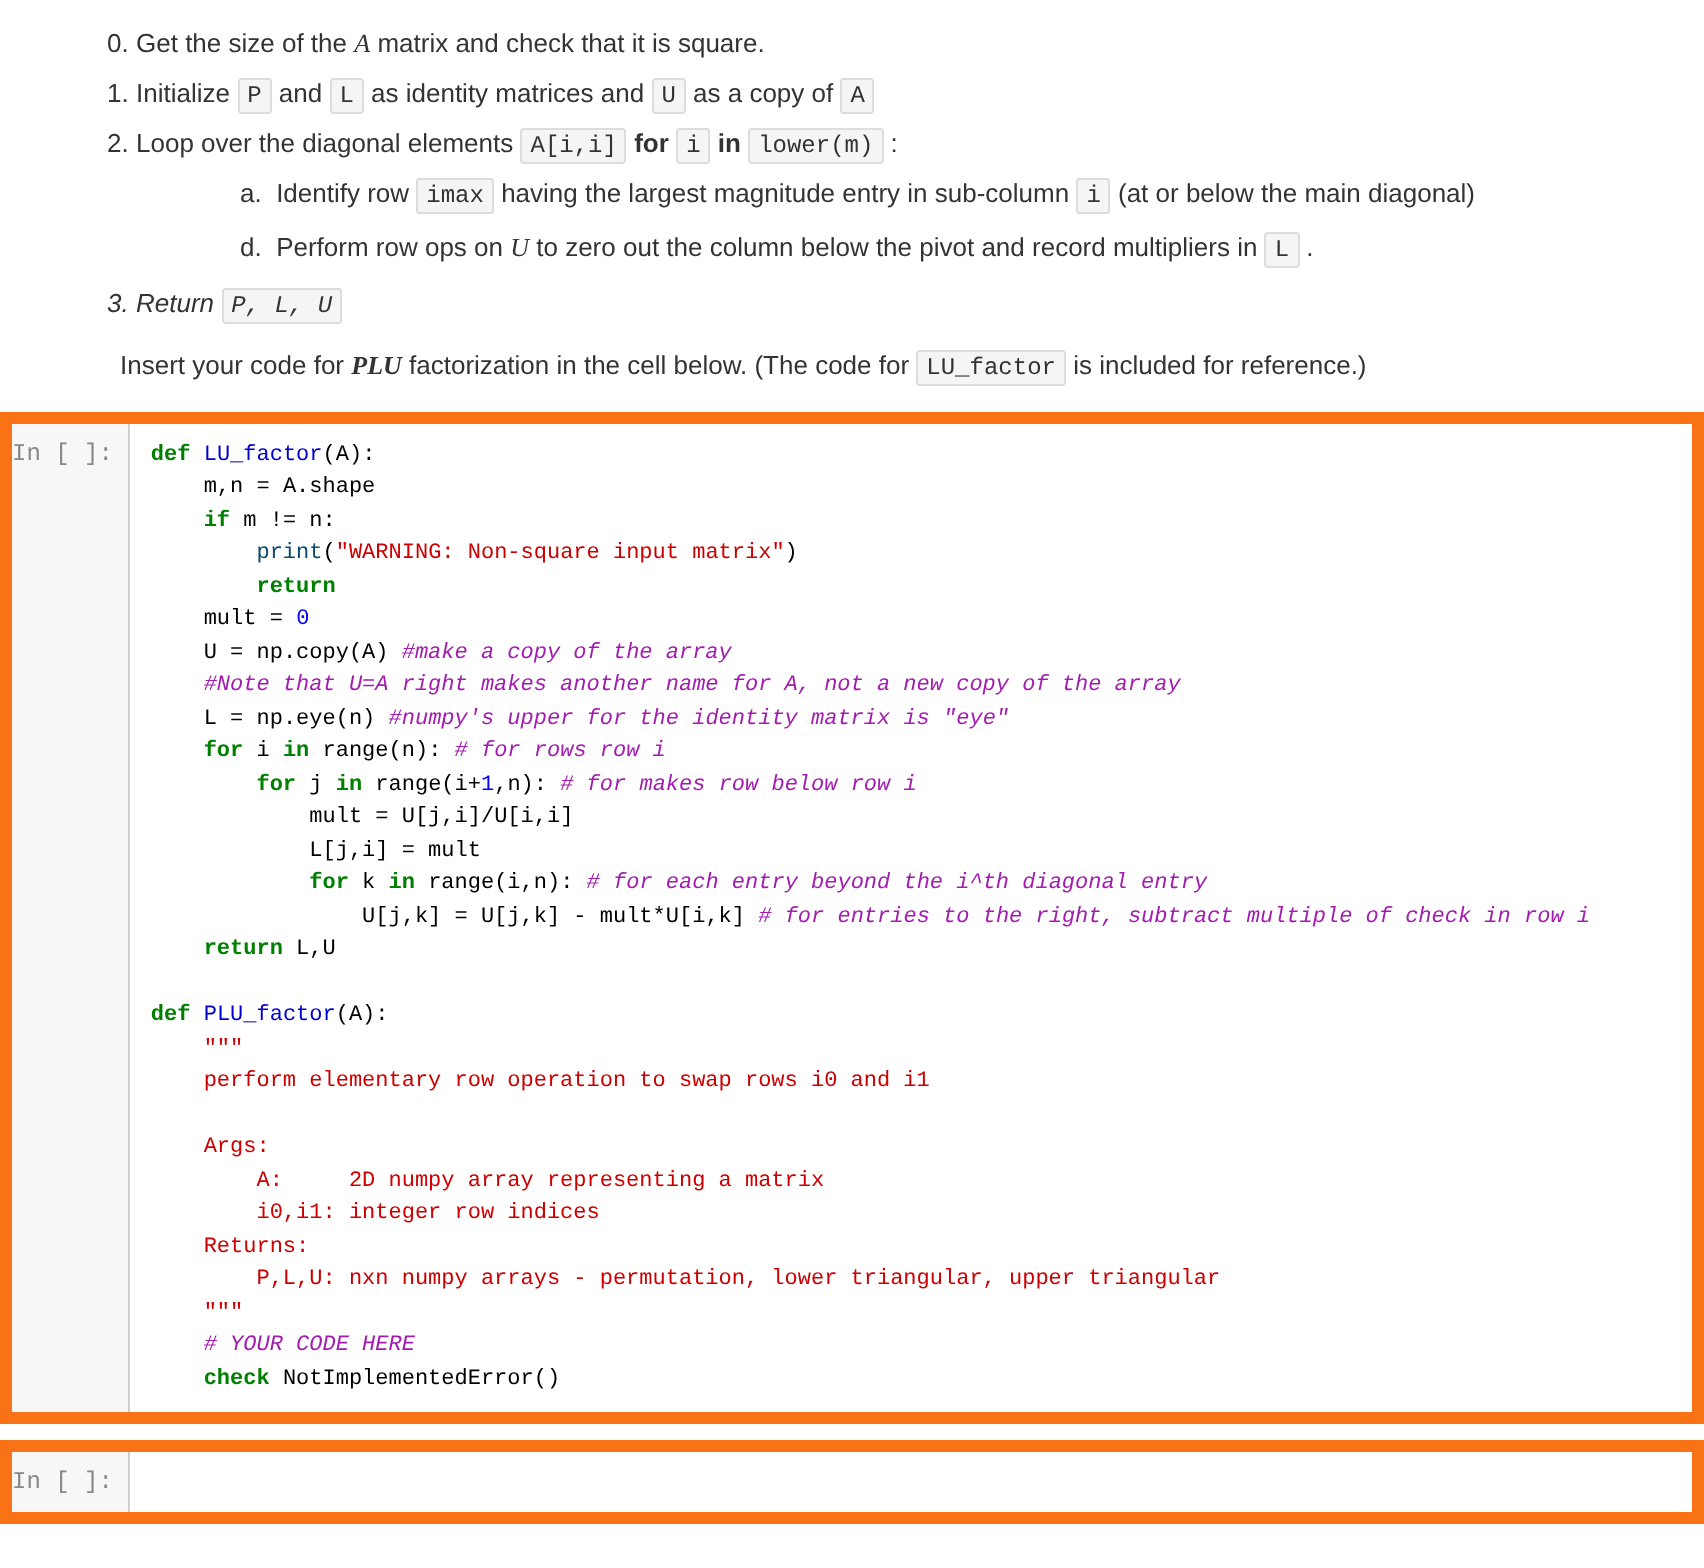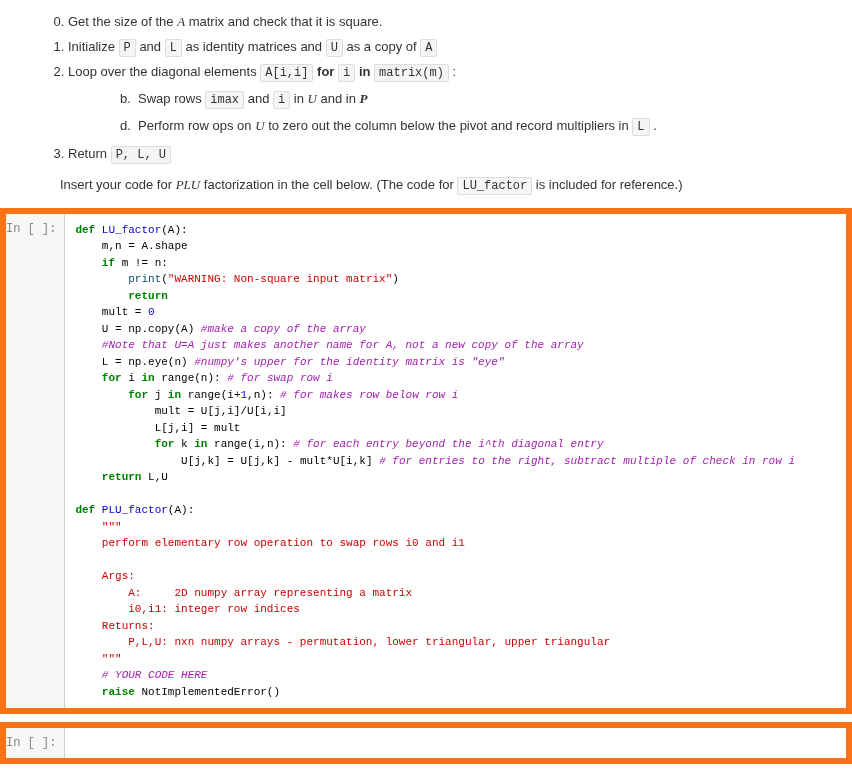--- a/index.html
+++ b/index.html
@@ -83,66 +83,66 @@
   </style>
 </head>
 <body>
 
 <div class="notebook">
 
   <div class="text-cell">
     <ol start="0">
       <li>Get the size of the <span class="math-italic">A</span> matrix and check that it is square.</li>
       <li>Initialize <code class="inline">P</code> and <code class="inline">L</code> as identity matrices and <code class="inline">U</code> as a copy of <code class="inline">A</code></li>
-      <li>Loop over the diagonal elements <code class="inline">A[i,i]</code> <strong>for</strong> <code class="inline">i</code> <strong>in</strong> <code class="inline">matrix(m)</code> :</li>
+      <li>Loop over the diagonal elements <code class="inline">A[i,i]</code> <strong>for</strong> <code class="inline">i</code> <strong>in</strong> <code class="inline">lower(m)</code> :</li>
     </ol>
     <ul style="margin-left:60px; margin-top:4px;">
-      <li style="margin-top:6px;">b. &nbsp;Swap rows <code class="inline">imax</code> and <code class="inline">i</code> in <span class="math-italic">U</span> and in <span class="math-bold-italic">P</span></li>
+      <li>a. &nbsp;Identify row <code class="inline">imax</code> having the largest magnitude entry in sub-column <code class="inline">i</code> (at or below the main diagonal)</li>
       <li style="margin-top:6px;">d. &nbsp;Perform row ops on <span class="math-italic">U</span> to zero out the column below the pivot and record multipliers in <code class="inline">L</code> .</li>
     </ul>
-    <ol start="3" style="margin-top:6px;">
+    <ol start="3" style="margin-top:6px;font-style:italic;">
       <li>Return <code class="inline">P, L, U</code></li>
     </ol>
     <p style="margin-top:10px;">
-      Insert your code for <span class="math-bold-italic" style="font-style:italic;font-weight:normal;font-family:serif;">PLU</span> factorization in the cell below. (The code for <code class="inline">LU_factor</code> is included for reference.)
+      Insert your code for <span class="math-bold-italic" style="font-style:italic;font-weight:bold;font-family:serif;">PLU</span> factorization in the cell below. (The code for <code class="inline">LU_factor</code> is included for reference.)
     </p>
   </div>
 
   <div class="code-cell">
     <div class="cell-label">In [&nbsp;]:</div>
     <div class="cell-content">
       <pre class="code-block"><span class="kw">def</span> <span class="fn">LU_factor</span>(A):
     m,n <span class="op">=</span> A.shape
     <span class="kw">if</span> m <span class="op">!=</span> n:
         <span class="purple">print</span>(<span class="str">"WARNING: Non-square input matrix"</span>)
         <span class="kw">return</span>
     mult <span class="op">=</span> <span class="blue-num">0</span>
     U <span class="op">=</span> np.copy(A) <span class="comment">#make a copy of the array</span>
-    <span class="comment">#Note that U=A just makes another name for A, not a new copy of the array</span>
+    <span class="comment">#Note that U=A right makes another name for A, not a new copy of the array</span>
     L <span class="op">=</span> np.eye(n) <span class="comment">#numpy's upper for the identity matrix is "eye"</span>
-    <span class="kw">for</span> i <span class="kw">in</span> range(n): <span class="comment"># for swap row i</span>
+    <span class="kw">for</span> i <span class="kw">in</span> range(n): <span class="comment"># for rows row i</span>
         <span class="kw">for</span> j <span class="kw">in</span> range(i<span class="op">+</span><span class="blue-num">1</span>,n): <span class="comment"># for makes row below row i</span>
             mult <span class="op">=</span> U[j,i]<span class="op">/</span>U[i,i]
             L[j,i] <span class="op">=</span> mult
             <span class="kw">for</span> k <span class="kw">in</span> range(i,n): <span class="comment"># for each entry beyond the i^th diagonal entry</span>
                 U[j,k] <span class="op">=</span> U[j,k] <span class="op">-</span> mult<span class="op">*</span>U[i,k] <span class="comment"># for entries to the right, subtract multiple of check in row i</span>
     <span class="kw">return</span> L,U
 
 <span class="kw">def</span> <span class="fn">PLU_factor</span>(A):
     <span class="str">"""
     perform elementary row operation to swap rows i0 and i1
 
     Args:
         A:     2D numpy array representing a matrix
         i0,i1: integer row indices
     Returns:
         P,L,U: nxn numpy arrays - permutation, lower triangular, upper triangular
     """</span>
     <span class="comment"># YOUR CODE HERE</span>
-    <span class="kw">raise</span> NotImplementedError()</pre>
+    <span class="kw">check</span> NotImplementedError()</pre>
     </div>
   </div>
 
   <div class="code-cell" style="margin-top:8px;">
     <div class="cell-label">In [&nbsp;]:</div>
     <div class="cell-content">
       
     </div>
   </div>
 

